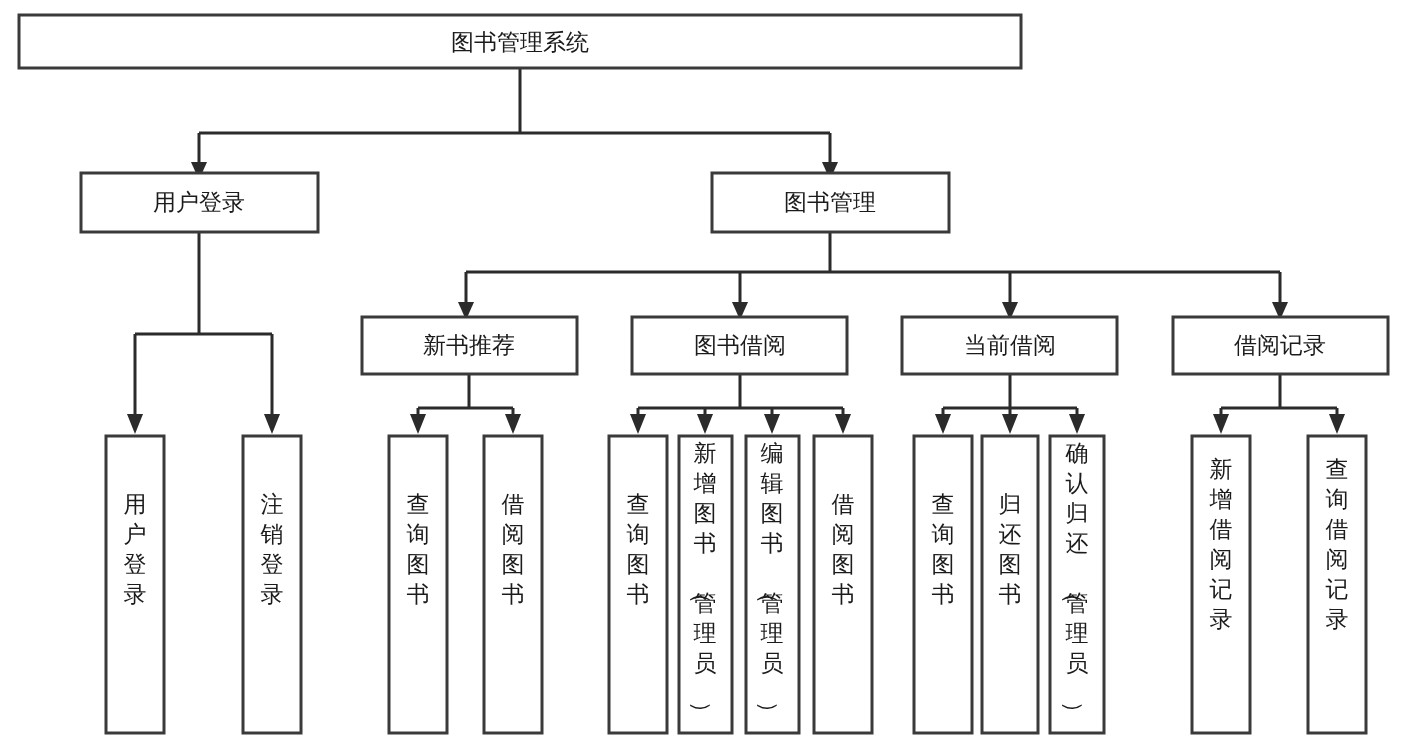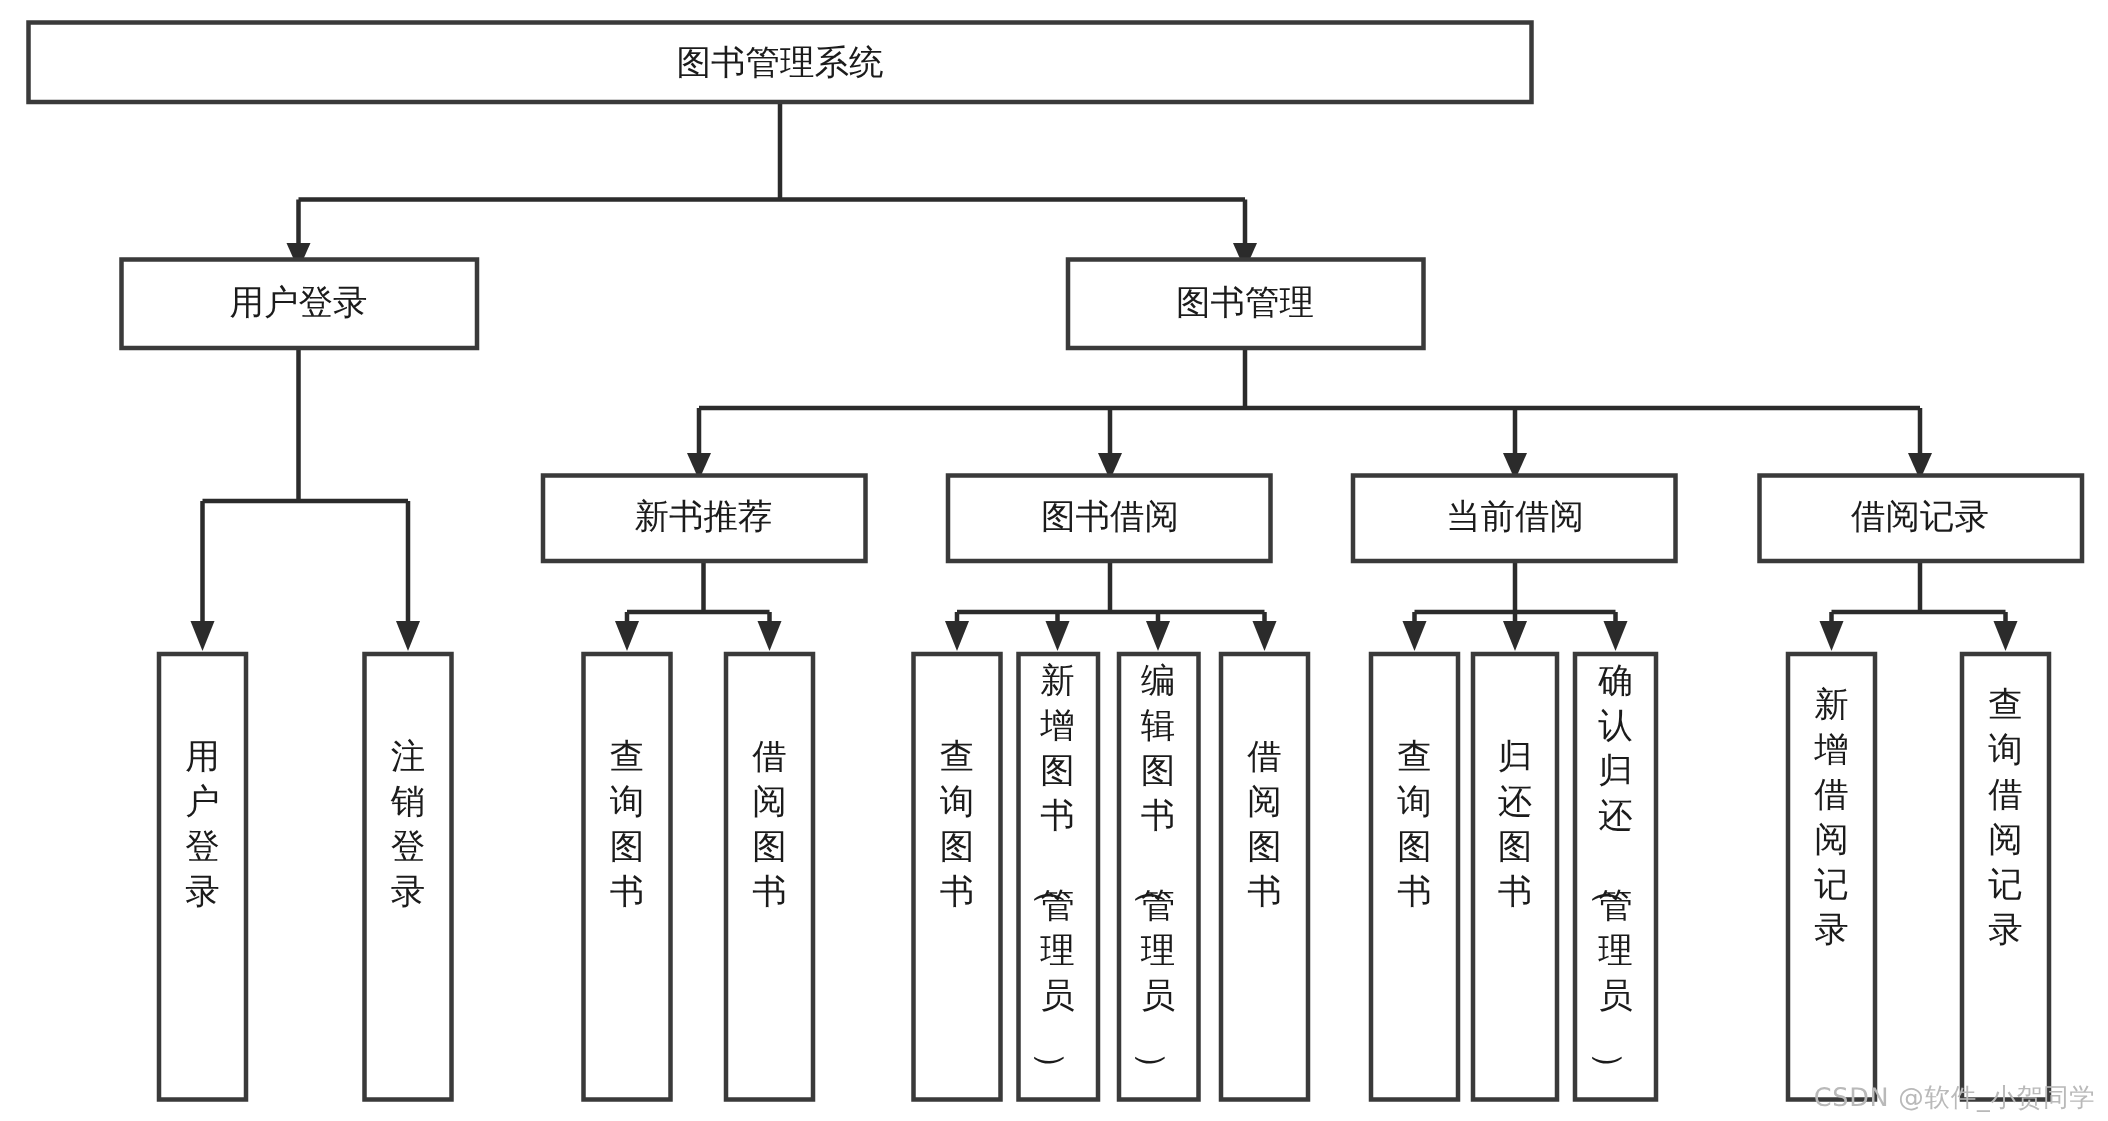--- a/index.html
+++ b/index.html
@@ -211,14 +211,13 @@
         <text class="leaf-label vtext" x="1221" y="477"><tspan x="1221" y="477">新</tspan><tspan x="1221" y="507">增</tspan><tspan x="1221" y="537">借</tspan><tspan x="1221" y="567">阅</tspan><tspan x="1221" y="597">记</tspan><tspan x="1221" y="627">录</tspan></text>
       </g>
 
       <g>
         <rect class="nodebox-leaf" x="1308" y="436" width="58" height="297"></rect>
         <text class="leaf-label vtext" x="1337" y="477"><tspan x="1337" y="477">查</tspan><tspan x="1337" y="507">询</tspan><tspan x="1337" y="537">借</tspan><tspan x="1337" y="567">阅</tspan><tspan x="1337" y="597">记</tspan><tspan x="1337" y="627">录</tspan></text>
       </g>
     </g>
   </svg>
 
-  <div class="watermark">CSDN @软件_小贺同学</div>
 </div>
 
 </body></html>

